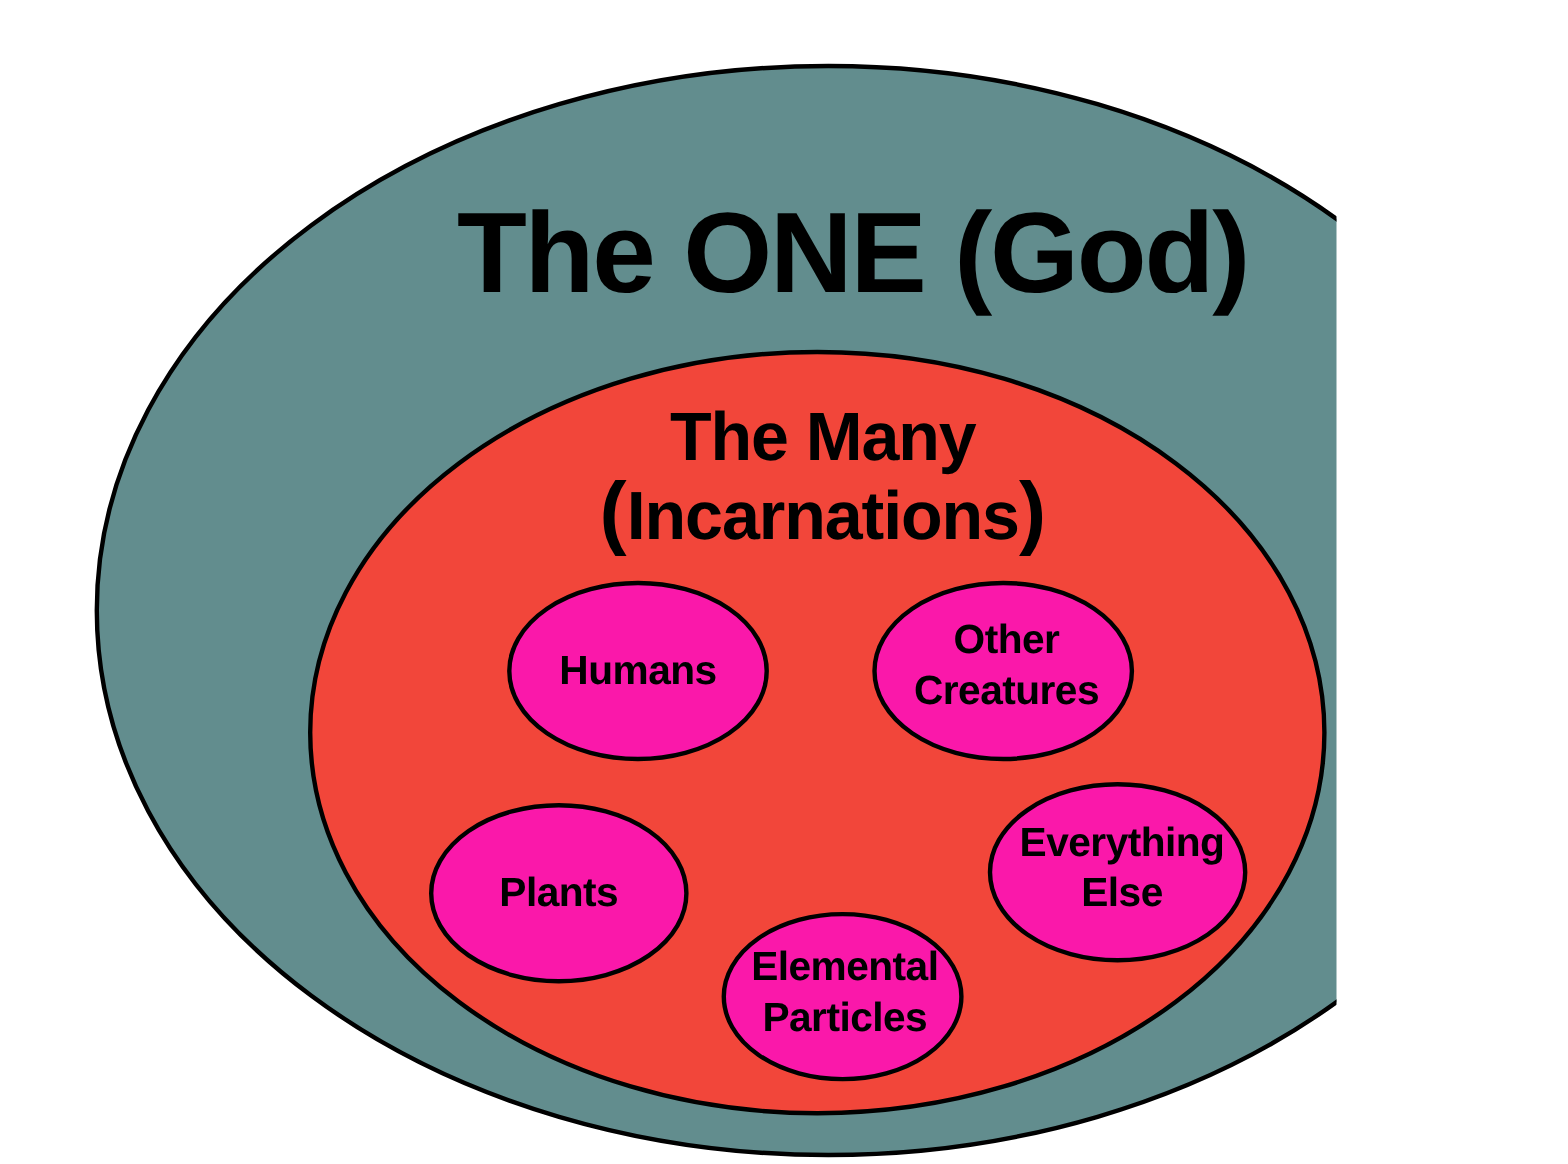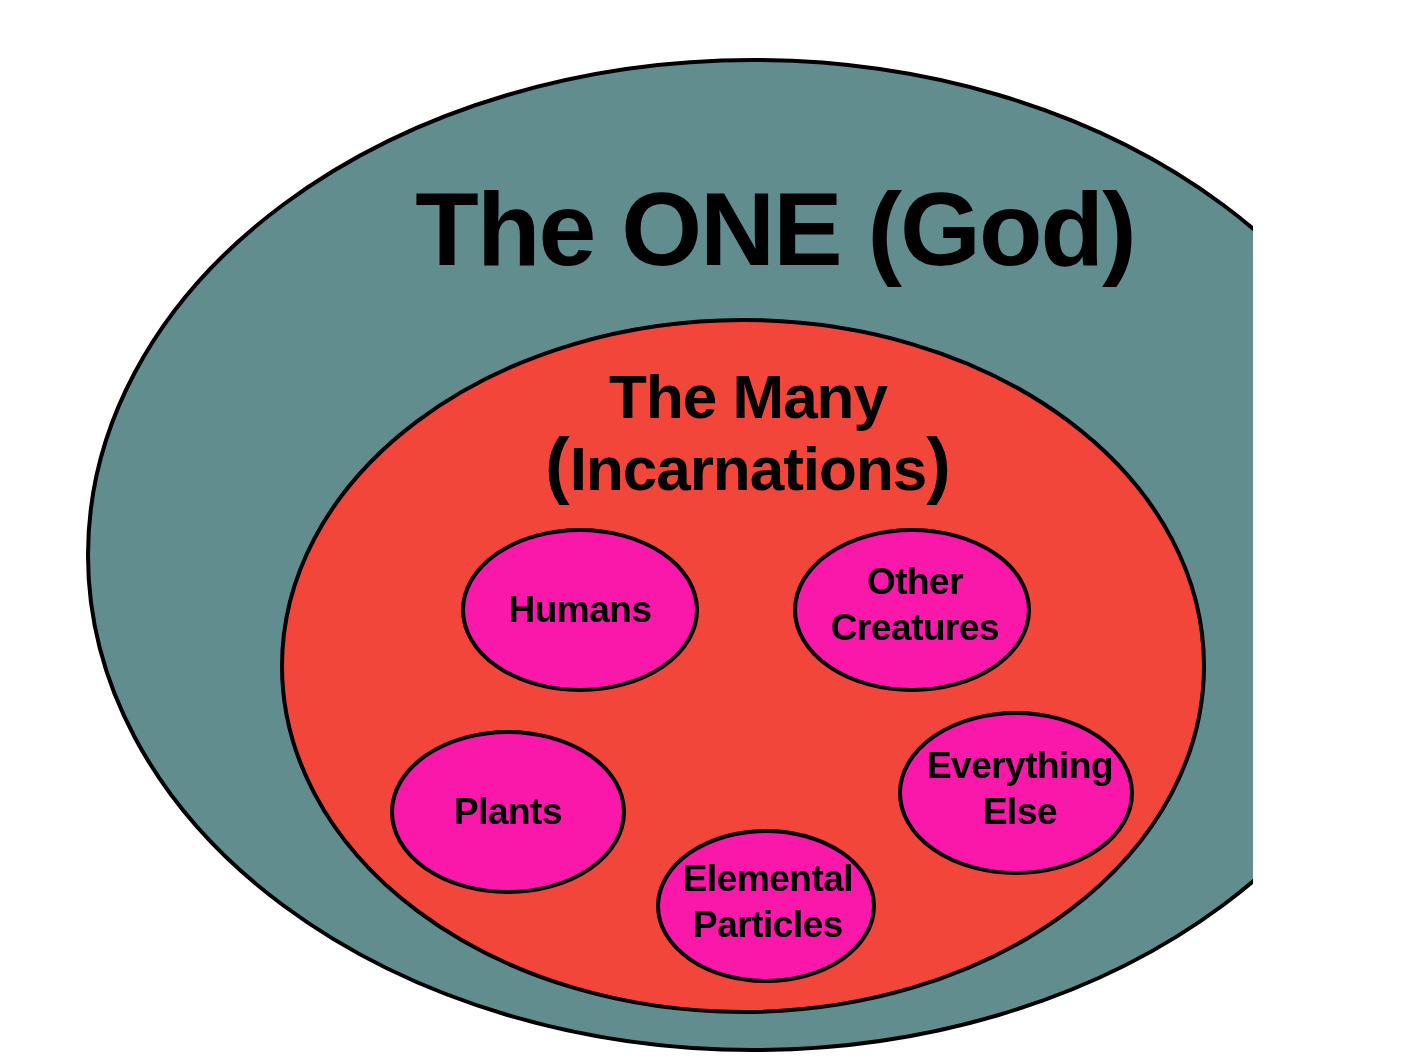--- a/index.html
+++ b/index.html
@@ -10,21 +10,20 @@
   }
   body {
     font-family: "Liberation Sans", sans-serif;
   }
   #stage {
     position: relative;
     width: 1215px;
     height: 1058px;
     background: #ffffff;
     overflow: hidden;
-    padding-left: 38px;
   }
   #diagram-svg {
     position: absolute;
     left: 0;
     top: 0;
     width: 1425px;
     height: 1058px;
     display: block;
   }
   .ellipse-shape {

